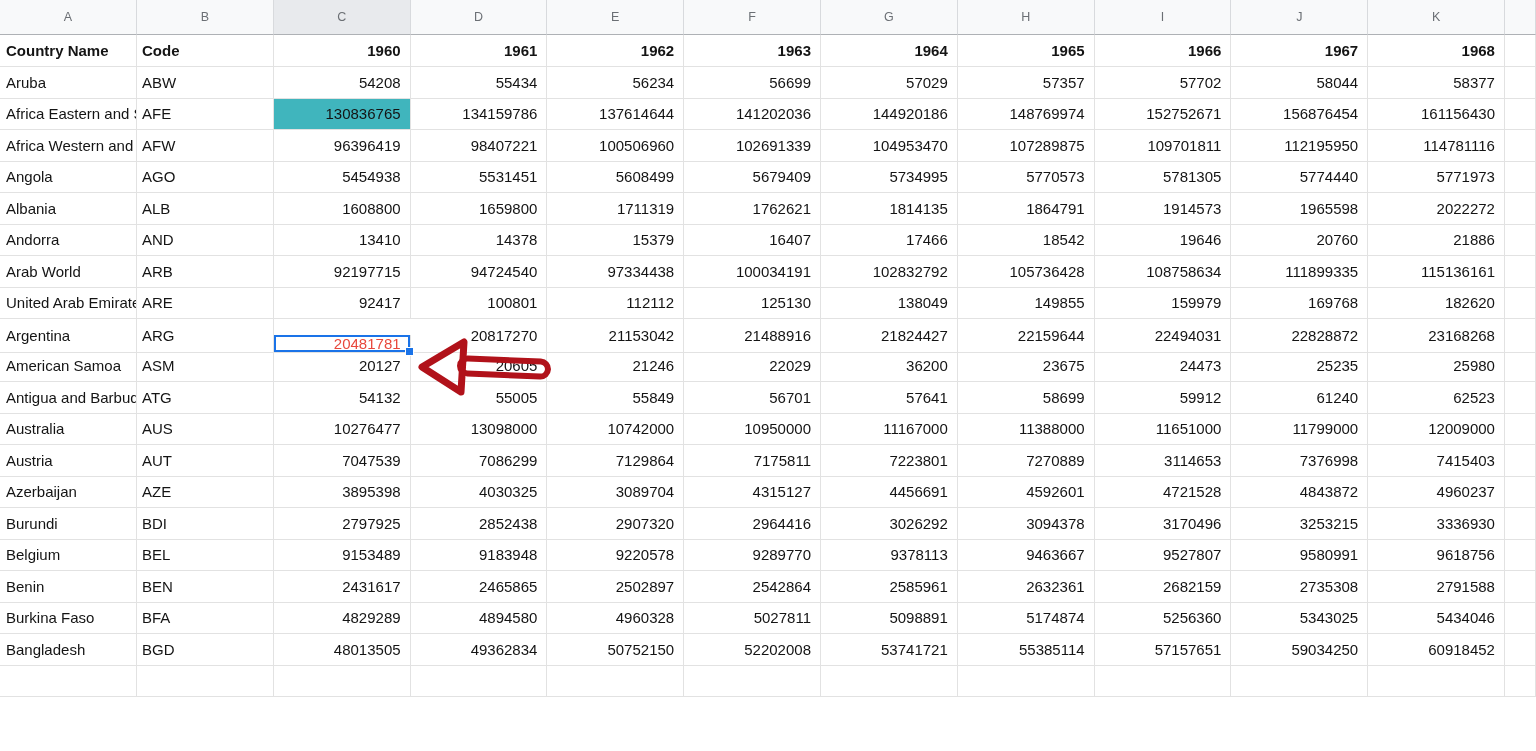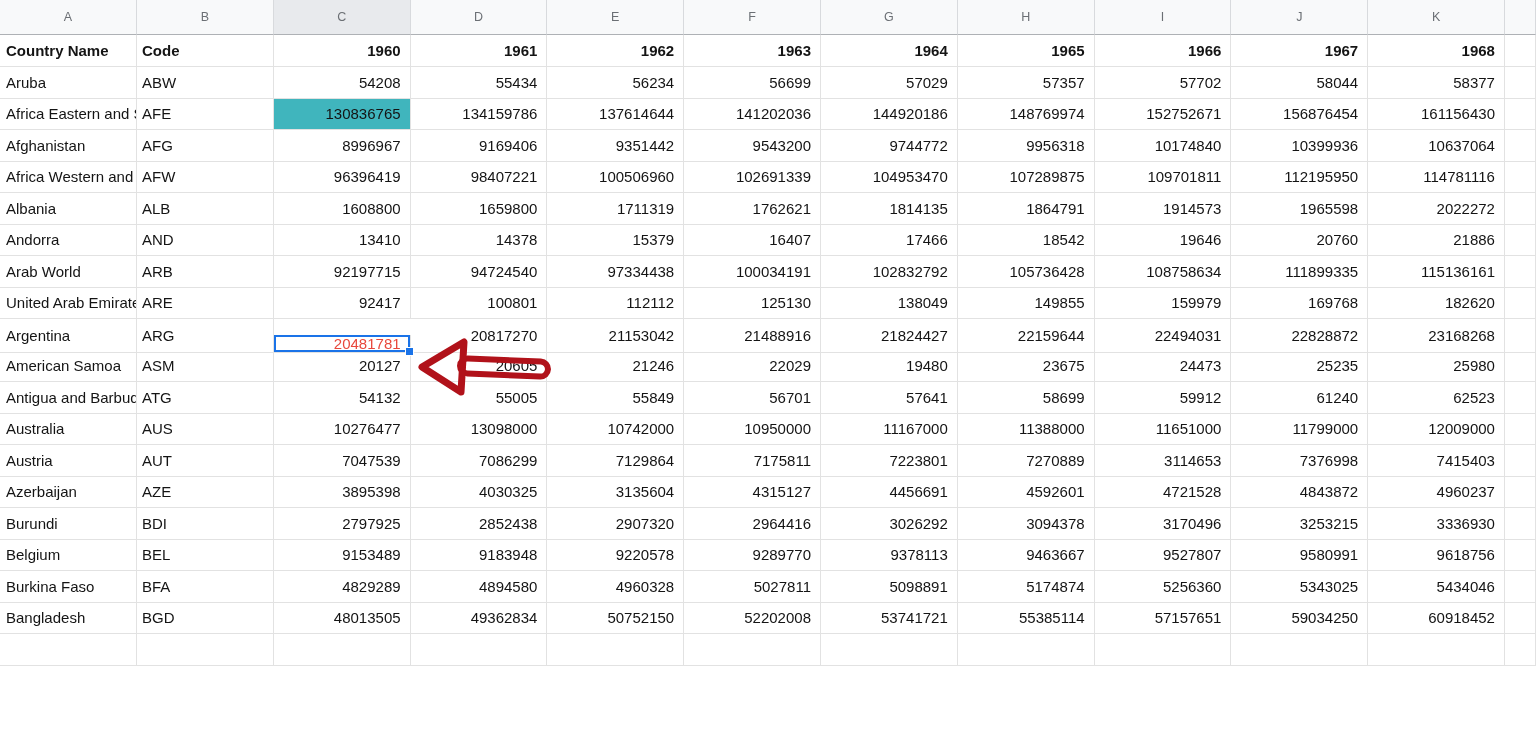--- a/index.html
+++ b/index.html
@@ -88,48 +88,48 @@
         <div class="cell c-num">137614644</div>
         <div class="cell c-num">141202036</div>
         <div class="cell c-num">144920186</div>
         <div class="cell c-num">148769974</div>
         <div class="cell c-num">152752671</div>
         <div class="cell c-num">156876454</div>
         <div class="cell c-num">161156430</div>
         <div class="cell c-num"></div>
       </div>
       <div class="row">
-        <div class="cell c-country">Afghanistan</div>
-        <div class="cell c-code">AFG</div>
-        <div class="cell c-num">8996967</div>
-        <div class="cell c-num">9169406</div>
-        <div class="cell c-num">9351442</div>
-        <div class="cell c-num">9543200</div>
-        <div class="cell c-num">9744772</div>
-        <div class="cell c-num">9956318</div>
-        <div class="cell c-num">10174840</div>
-        <div class="cell c-num">10399936</div>
-        <div class="cell c-num">10637064</div>
-        <div class="cell c-num"></div>
-      </div>
-      <div class="row">
         <div class="cell c-country">Africa Western and Central</div>
         <div class="cell c-code">AFW</div>
         <div class="cell c-num">96396419</div>
         <div class="cell c-num">98407221</div>
         <div class="cell c-num">100506960</div>
         <div class="cell c-num">102691339</div>
         <div class="cell c-num">104953470</div>
         <div class="cell c-num">107289875</div>
         <div class="cell c-num">109701811</div>
         <div class="cell c-num">112195950</div>
         <div class="cell c-num">114781116</div>
         <div class="cell c-num"></div>
       </div>
       <div class="row">
+        <div class="cell c-country">Angola</div>
+        <div class="cell c-code">AGO</div>
+        <div class="cell c-num">5454938</div>
+        <div class="cell c-num">5531451</div>
+        <div class="cell c-num">5608499</div>
+        <div class="cell c-num">5679409</div>
+        <div class="cell c-num">5734995</div>
+        <div class="cell c-num">5770573</div>
+        <div class="cell c-num">5781305</div>
+        <div class="cell c-num">5774440</div>
+        <div class="cell c-num">5771973</div>
+        <div class="cell c-num"></div>
+      </div>
+      <div class="row">
         <div class="cell c-country">Albania</div>
         <div class="cell c-code">ALB</div>
         <div class="cell c-num">1608800</div>
         <div class="cell c-num">1659800</div>
         <div class="cell c-num">1711319</div>
         <div class="cell c-num">1762621</div>
         <div class="cell c-num">1814135</div>
         <div class="cell c-num">1864791</div>
         <div class="cell c-num">1914573</div>
         <div class="cell c-num">1965598</div>
@@ -192,21 +192,21 @@
         <div class="cell c-num">23168268</div>
         <div class="cell c-num"></div>
       </div>
       <div class="row">
         <div class="cell c-country">American Samoa</div>
         <div class="cell c-code">ASM</div>
         <div class="cell c-num">20127</div>
         <div class="cell c-num">20605</div>
         <div class="cell c-num">21246</div>
         <div class="cell c-num">22029</div>
-        <div class="cell c-num">19480</div>
+        <div class="cell c-num">36200</div>
         <div class="cell c-num">23675</div>
         <div class="cell c-num">24473</div>
         <div class="cell c-num">25235</div>
         <div class="cell c-num">25980</div>
         <div class="cell c-num"></div>
       </div>
       <div class="row">
         <div class="cell c-country">Antigua and Barbuda</div>
         <div class="cell c-code">ATG</div>
         <div class="cell c-num">54132</div>
@@ -246,21 +246,21 @@
         <div class="cell c-num">3114653</div>
         <div class="cell c-num">7376998</div>
         <div class="cell c-num">7415403</div>
         <div class="cell c-num"></div>
       </div>
       <div class="row">
         <div class="cell c-country">Azerbaijan</div>
         <div class="cell c-code">AZE</div>
         <div class="cell c-num">3895398</div>
         <div class="cell c-num">4030325</div>
-        <div class="cell c-num">3135604</div>
+        <div class="cell c-num">3089704</div>
         <div class="cell c-num">4315127</div>
         <div class="cell c-num">4456691</div>
         <div class="cell c-num">4592601</div>
         <div class="cell c-num">4721528</div>
         <div class="cell c-num">4843872</div>
         <div class="cell c-num">4960237</div>
         <div class="cell c-num"></div>
       </div>
       <div class="row">
         <div class="cell c-country">Burundi</div>
@@ -284,20 +284,34 @@
         <div class="cell c-num">9220578</div>
         <div class="cell c-num">9289770</div>
         <div class="cell c-num">9378113</div>
         <div class="cell c-num">9463667</div>
         <div class="cell c-num">9527807</div>
         <div class="cell c-num">9580991</div>
         <div class="cell c-num">9618756</div>
         <div class="cell c-num"></div>
       </div>
       <div class="row">
+        <div class="cell c-country">Benin</div>
+        <div class="cell c-code">BEN</div>
+        <div class="cell c-num">2431617</div>
+        <div class="cell c-num">2465865</div>
+        <div class="cell c-num">2502897</div>
+        <div class="cell c-num">2542864</div>
+        <div class="cell c-num">2585961</div>
+        <div class="cell c-num">2632361</div>
+        <div class="cell c-num">2682159</div>
+        <div class="cell c-num">2735308</div>
+        <div class="cell c-num">2791588</div>
+        <div class="cell c-num"></div>
+      </div>
+      <div class="row">
         <div class="cell c-country">Burkina Faso</div>
         <div class="cell c-code">BFA</div>
         <div class="cell c-num">4829289</div>
         <div class="cell c-num">4894580</div>
         <div class="cell c-num">4960328</div>
         <div class="cell c-num">5027811</div>
         <div class="cell c-num">5098891</div>
         <div class="cell c-num">5174874</div>
         <div class="cell c-num">5256360</div>
         <div class="cell c-num">5343025</div>

